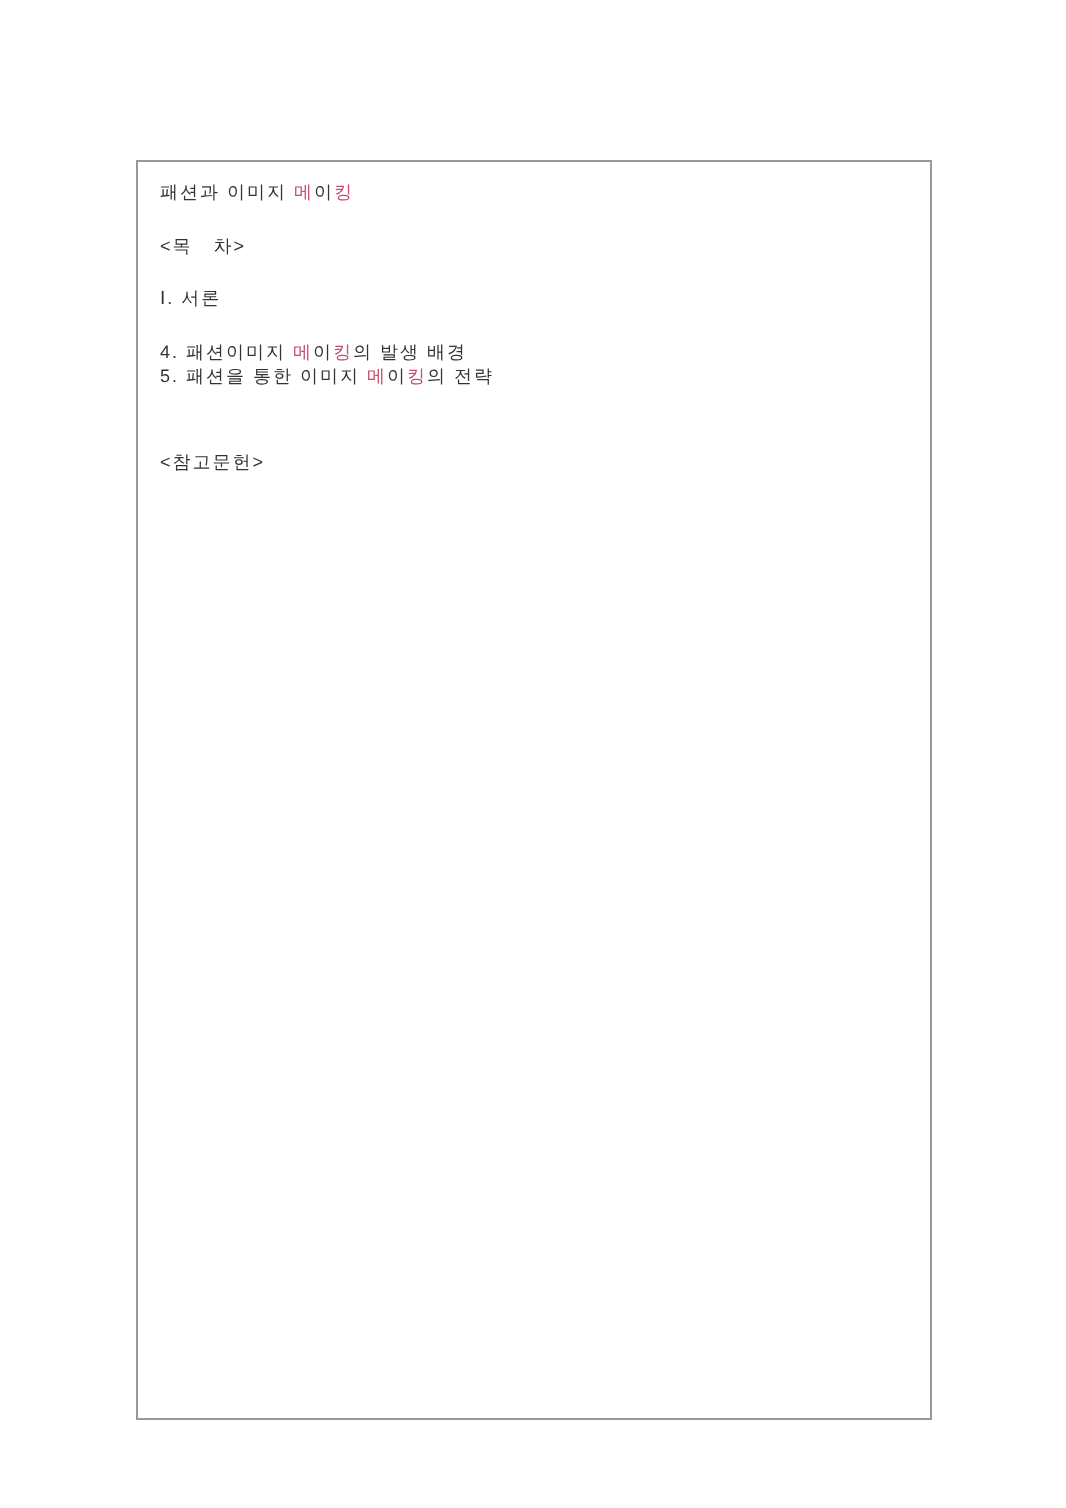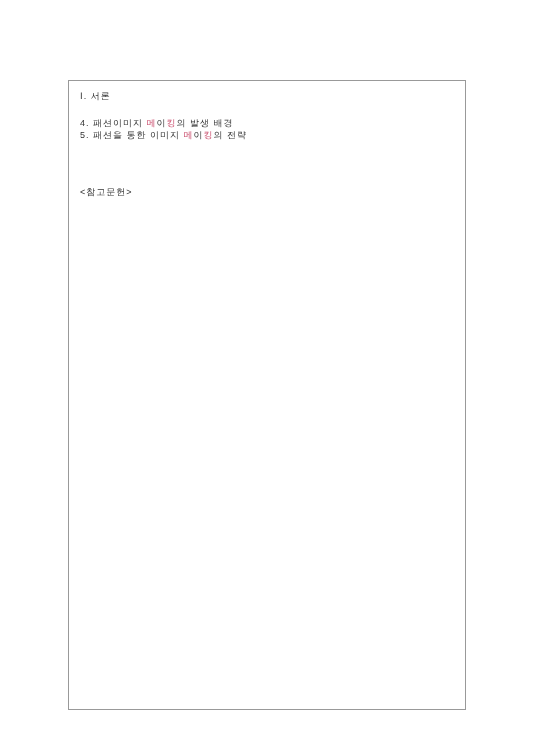--- a/index.html
+++ b/index.html
@@ -38,40 +38,46 @@
     .toc-header {
       margin-bottom: 14px;
     }
     .section {
       margin-bottom: 14px;
     }
     .subsection {
       margin-bottom: 0;
     }
     .refs {
-      margin-top: 44px;
+      margin-top: 30px;
     }
     .hl {
       color: #c94a6a;
     }
     .txt {
       color: #333;
     }
     .spaced {
       letter-spacing: 8px;
     }
   </style>
 </head>
 <body>
 
 <div class="page-border"></div>
 
 <div class="content">
 
+  <div class="title-line">
+    <span class="txt">패션과 이미지 </span><span class="hl">메</span><span class="txt">이</span><span class="hl">킹</span>
+  </div>
 
+  <div class="toc-header">
+    <span class="txt">&lt;목</span><span class="spaced"> </span><span class="txt">차&gt;</span>
+  </div>
 
   <div class="section">
     <span class="txt">Ⅰ. 서론</span>
   </div>
 
   <div class="section">
     <div class="subsection">
       <span class="txt"> 4. 패션이미지 </span><span class="hl">메</span><span class="txt">이</span><span class="hl">킹</span><span class="txt">의 발생 배경</span>
     </div>
     <div class="subsection">

